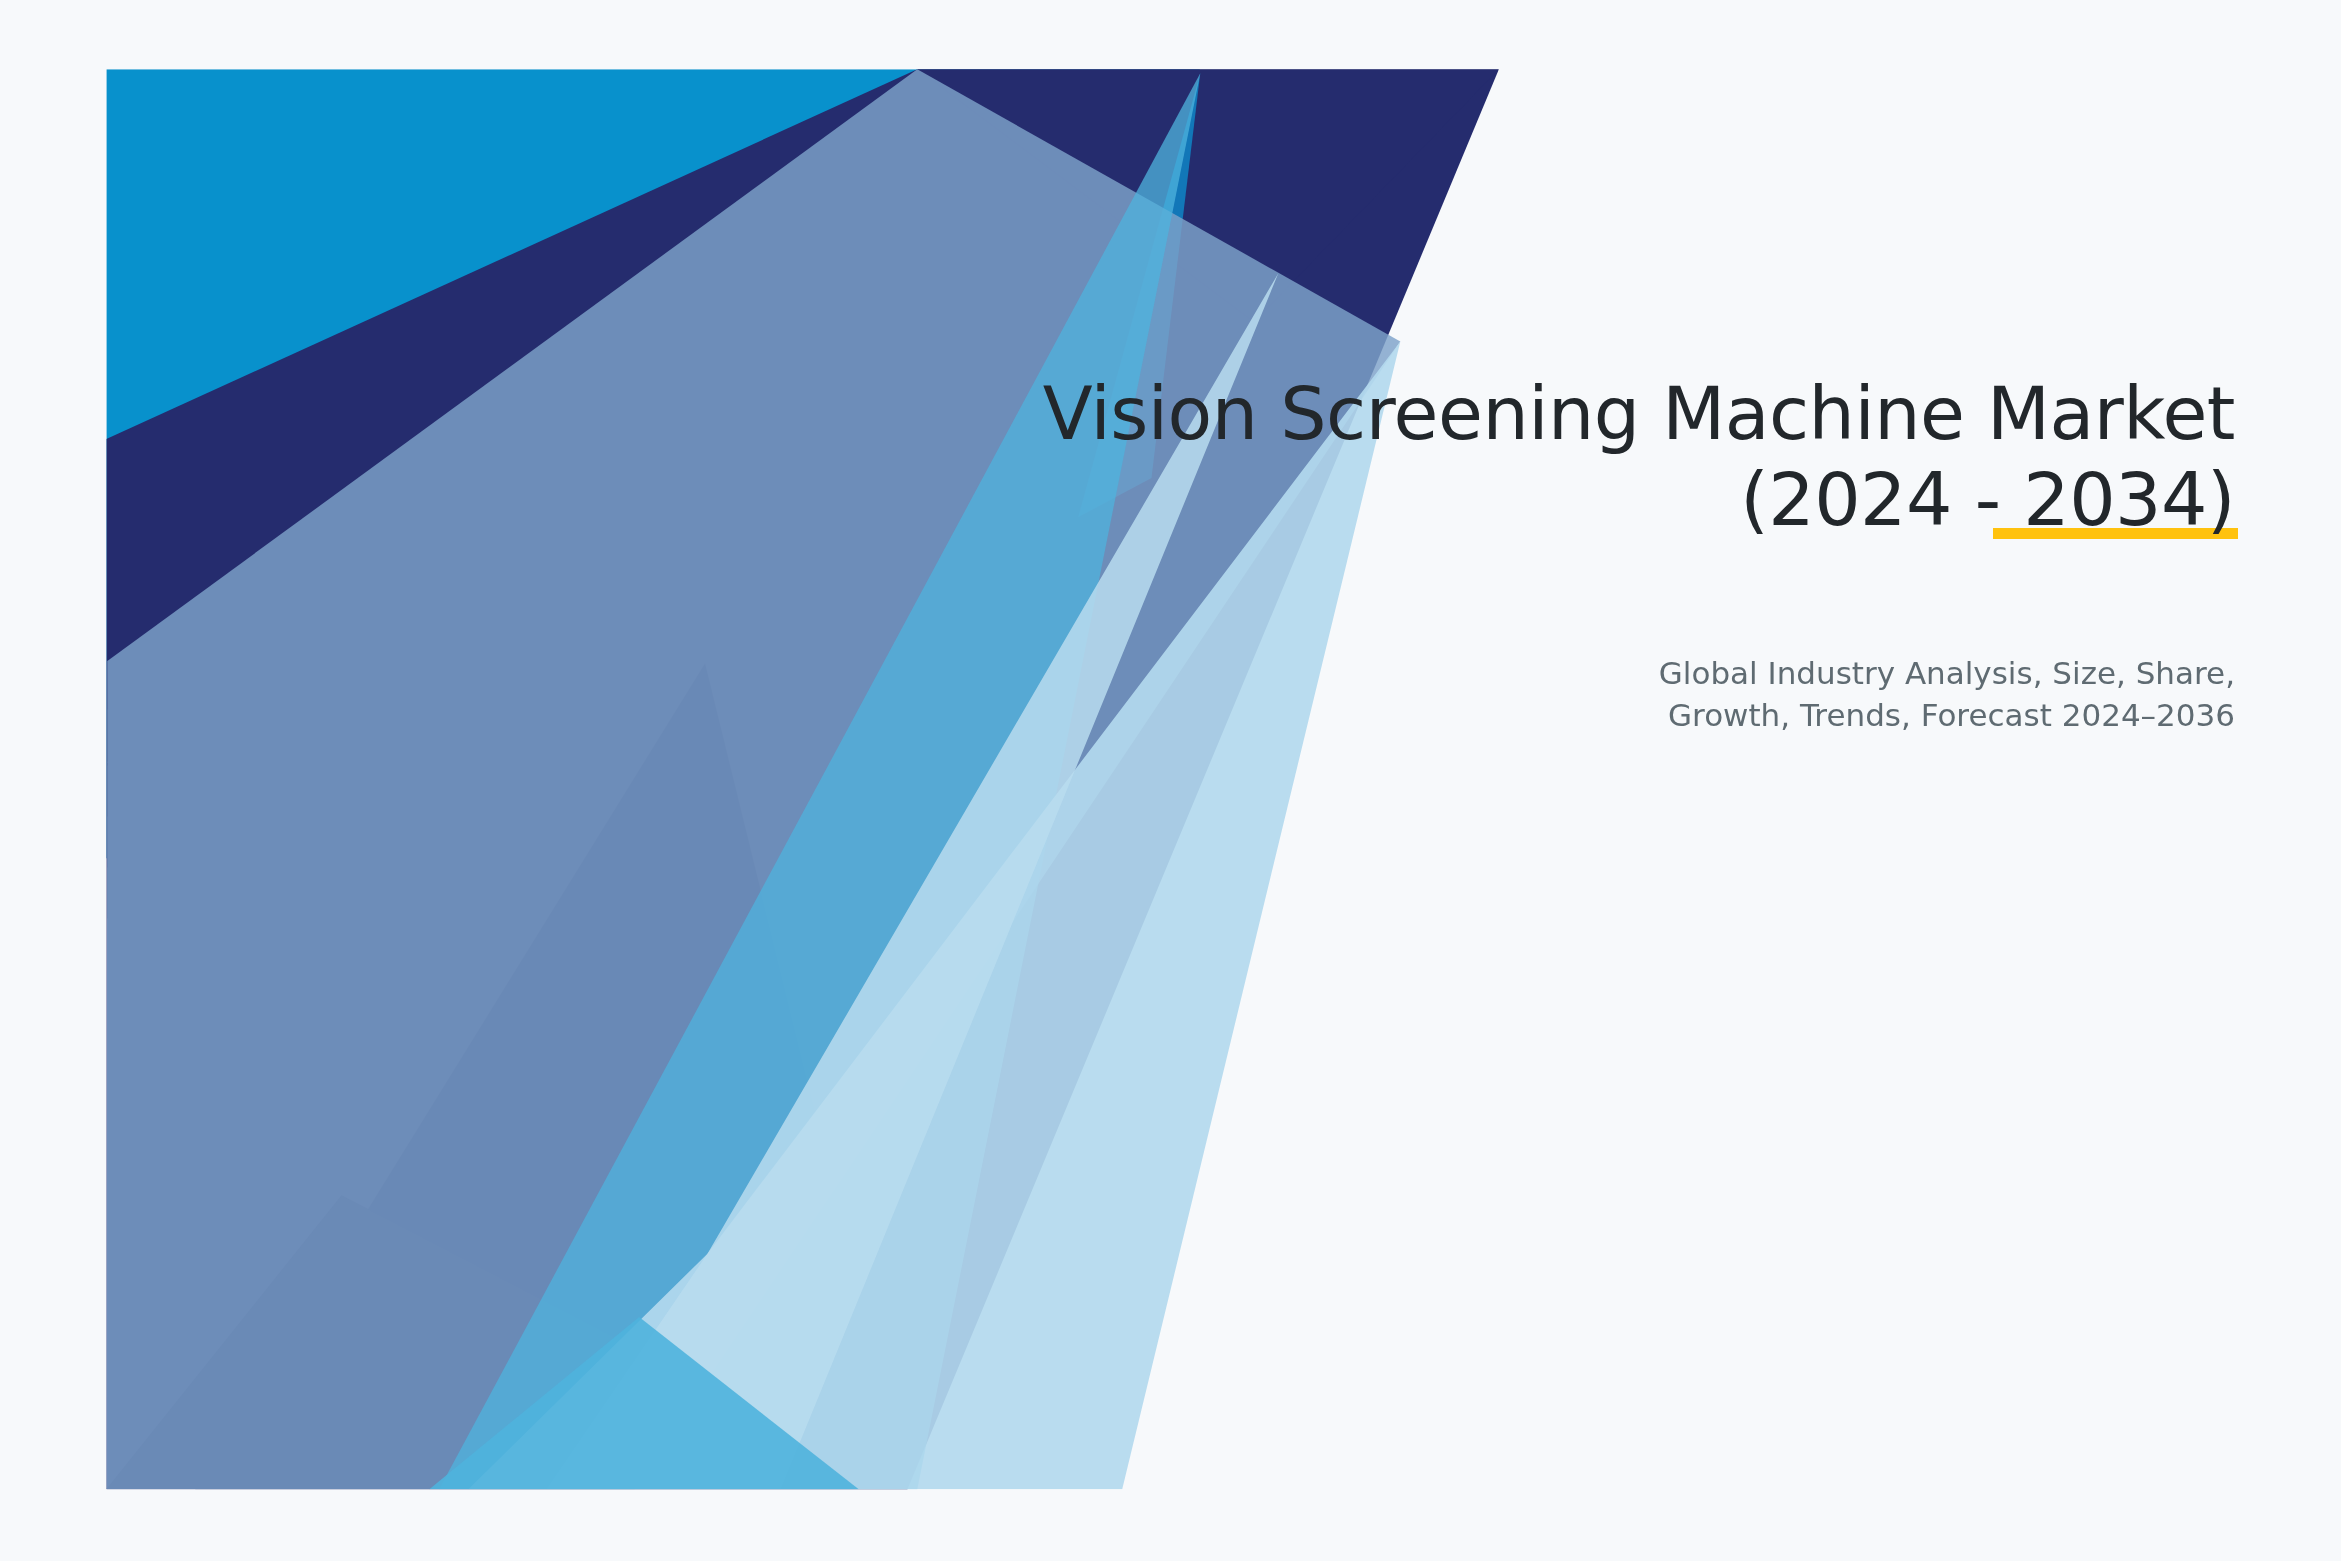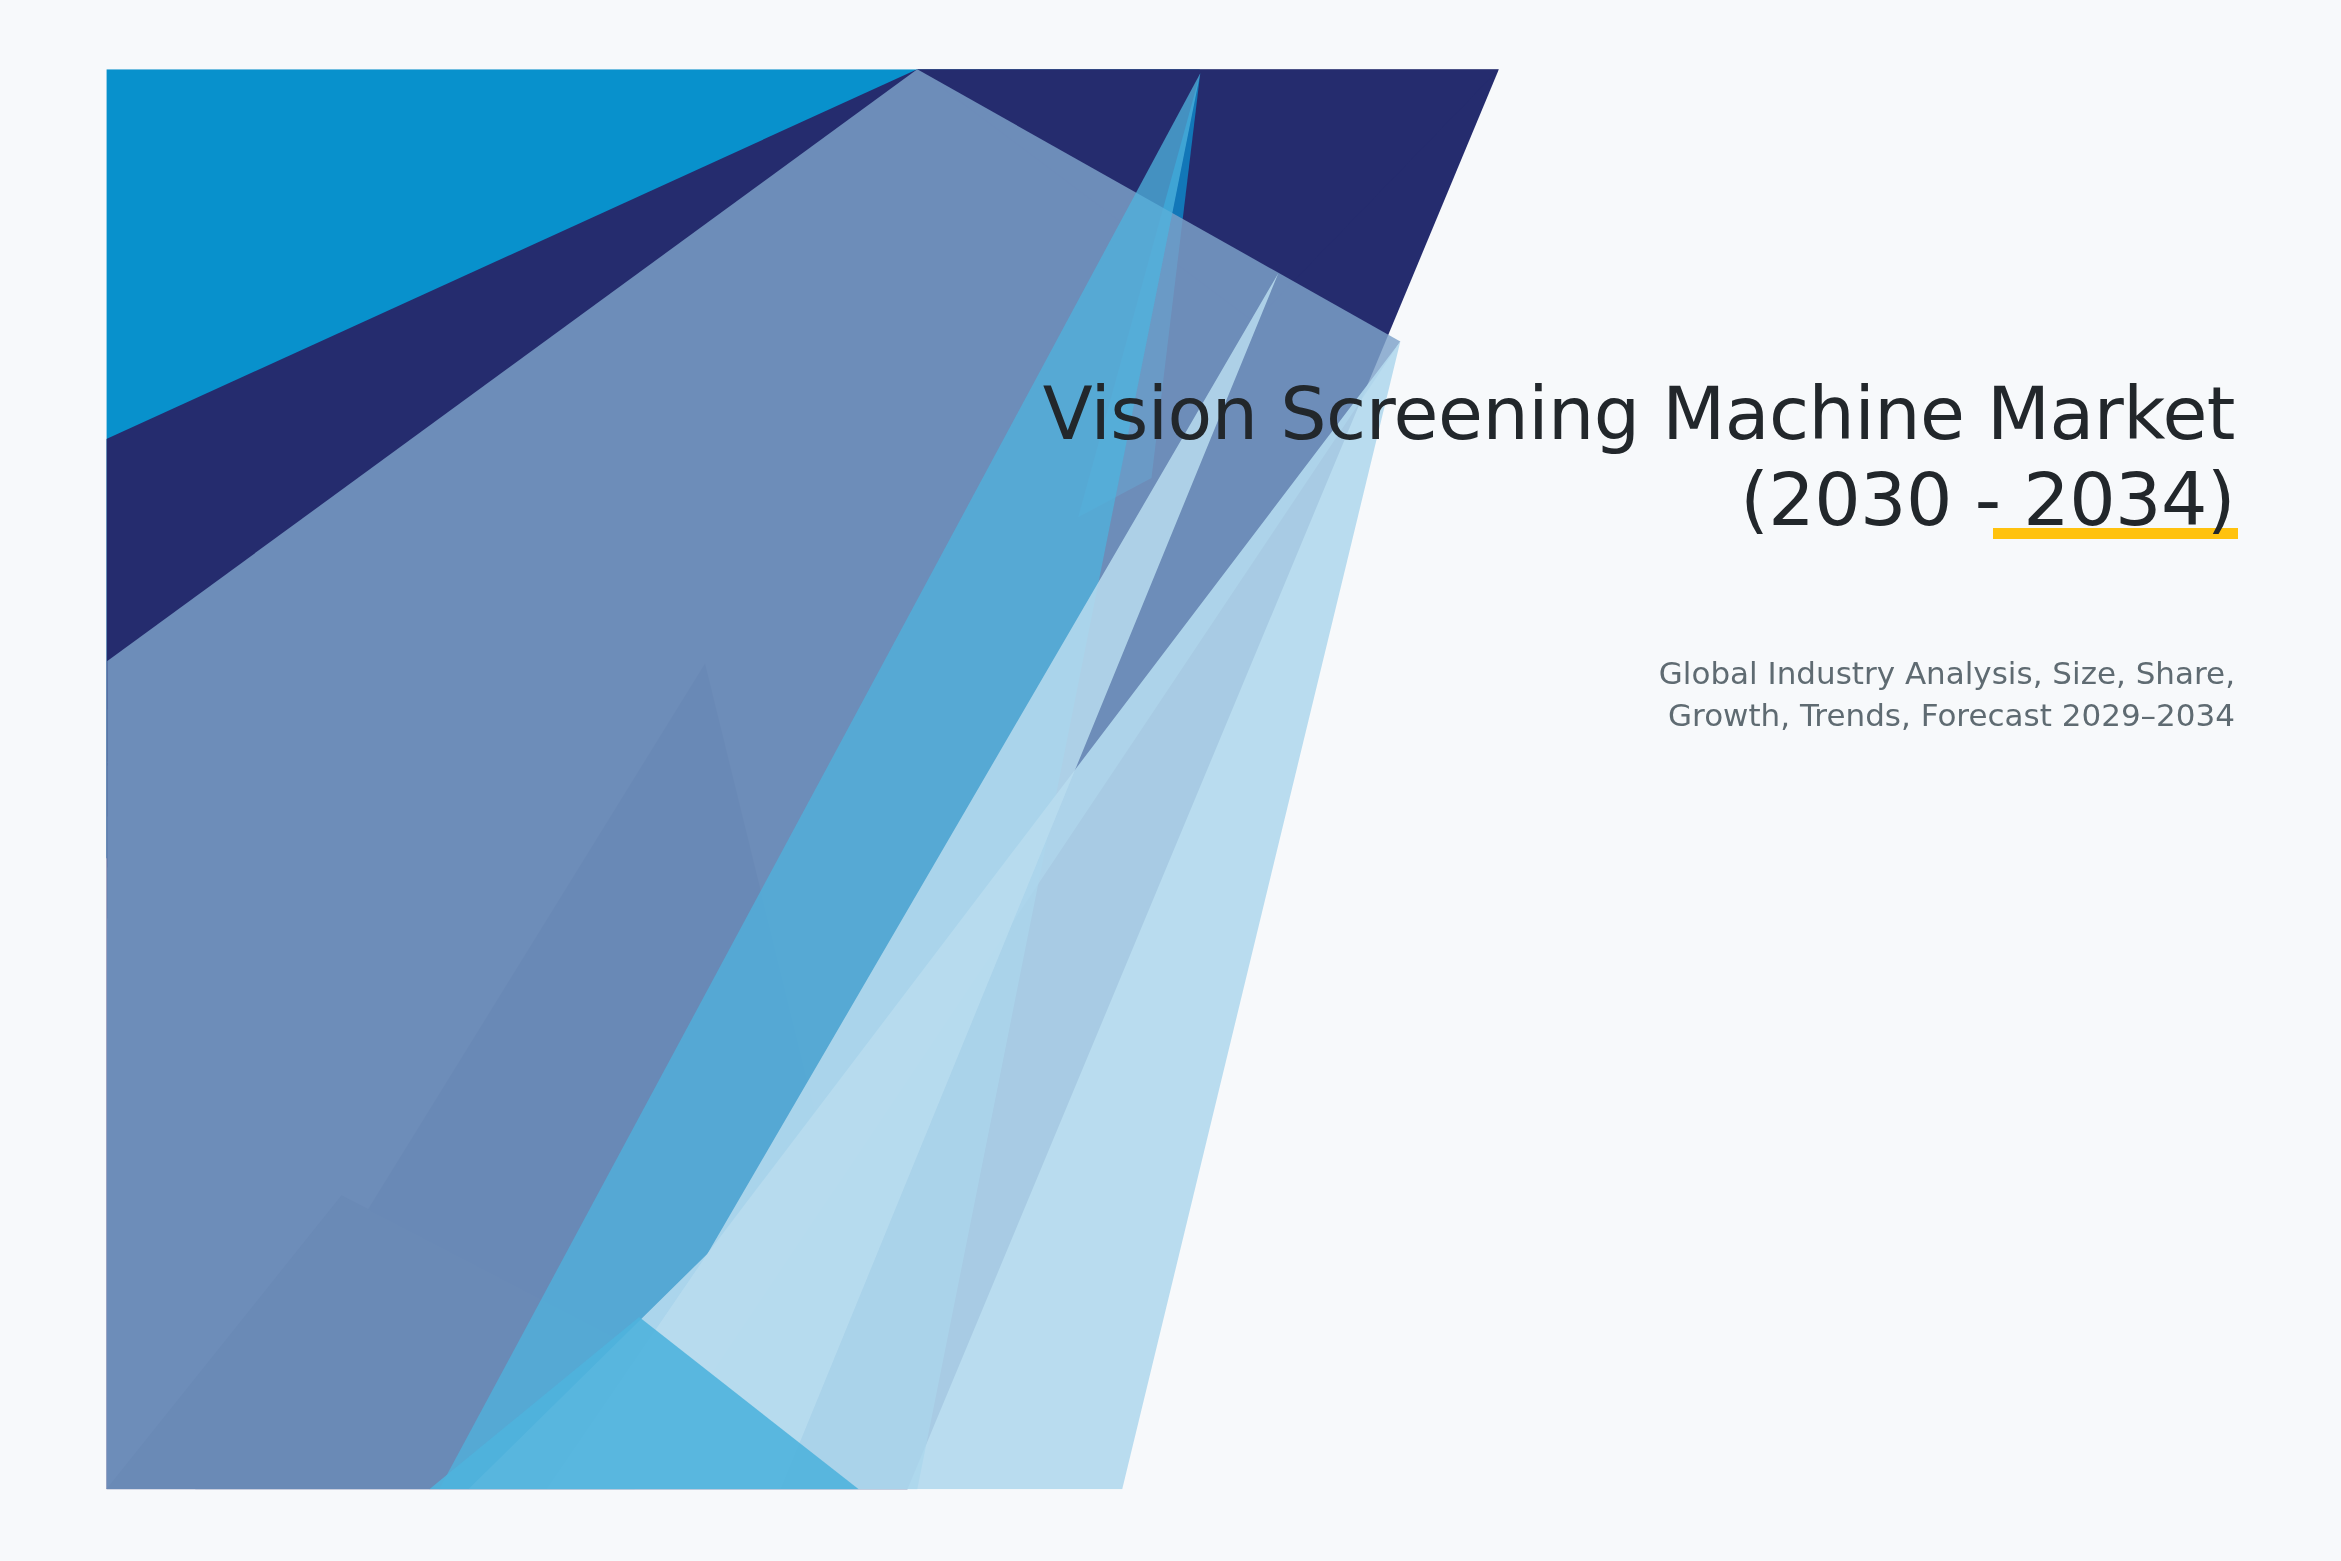--- a/index.html
+++ b/index.html
@@ -108,20 +108,20 @@
 
       <polygon points="1310,2700 1760,3053 880,3053" fill="#4fb3dd" opacity="0.9"></polygon>
 
     </g>
   </svg>
 
   <div id="accent-bar"></div>
 
   <div id="text-block">
     <h1 id="title">Vision Screening Machine Market
-(2030 - 2034)</h1>
+(2024 - 2034)</h1>
   </div>
 
   <p id="subtitle">Global Industry Analysis, Size, Share,
-Growth, Trends, Forecast 2029–2034</p>
+Growth, Trends, Forecast 2024–2036</p>
 
 </div>
 
 
 </body></html>

